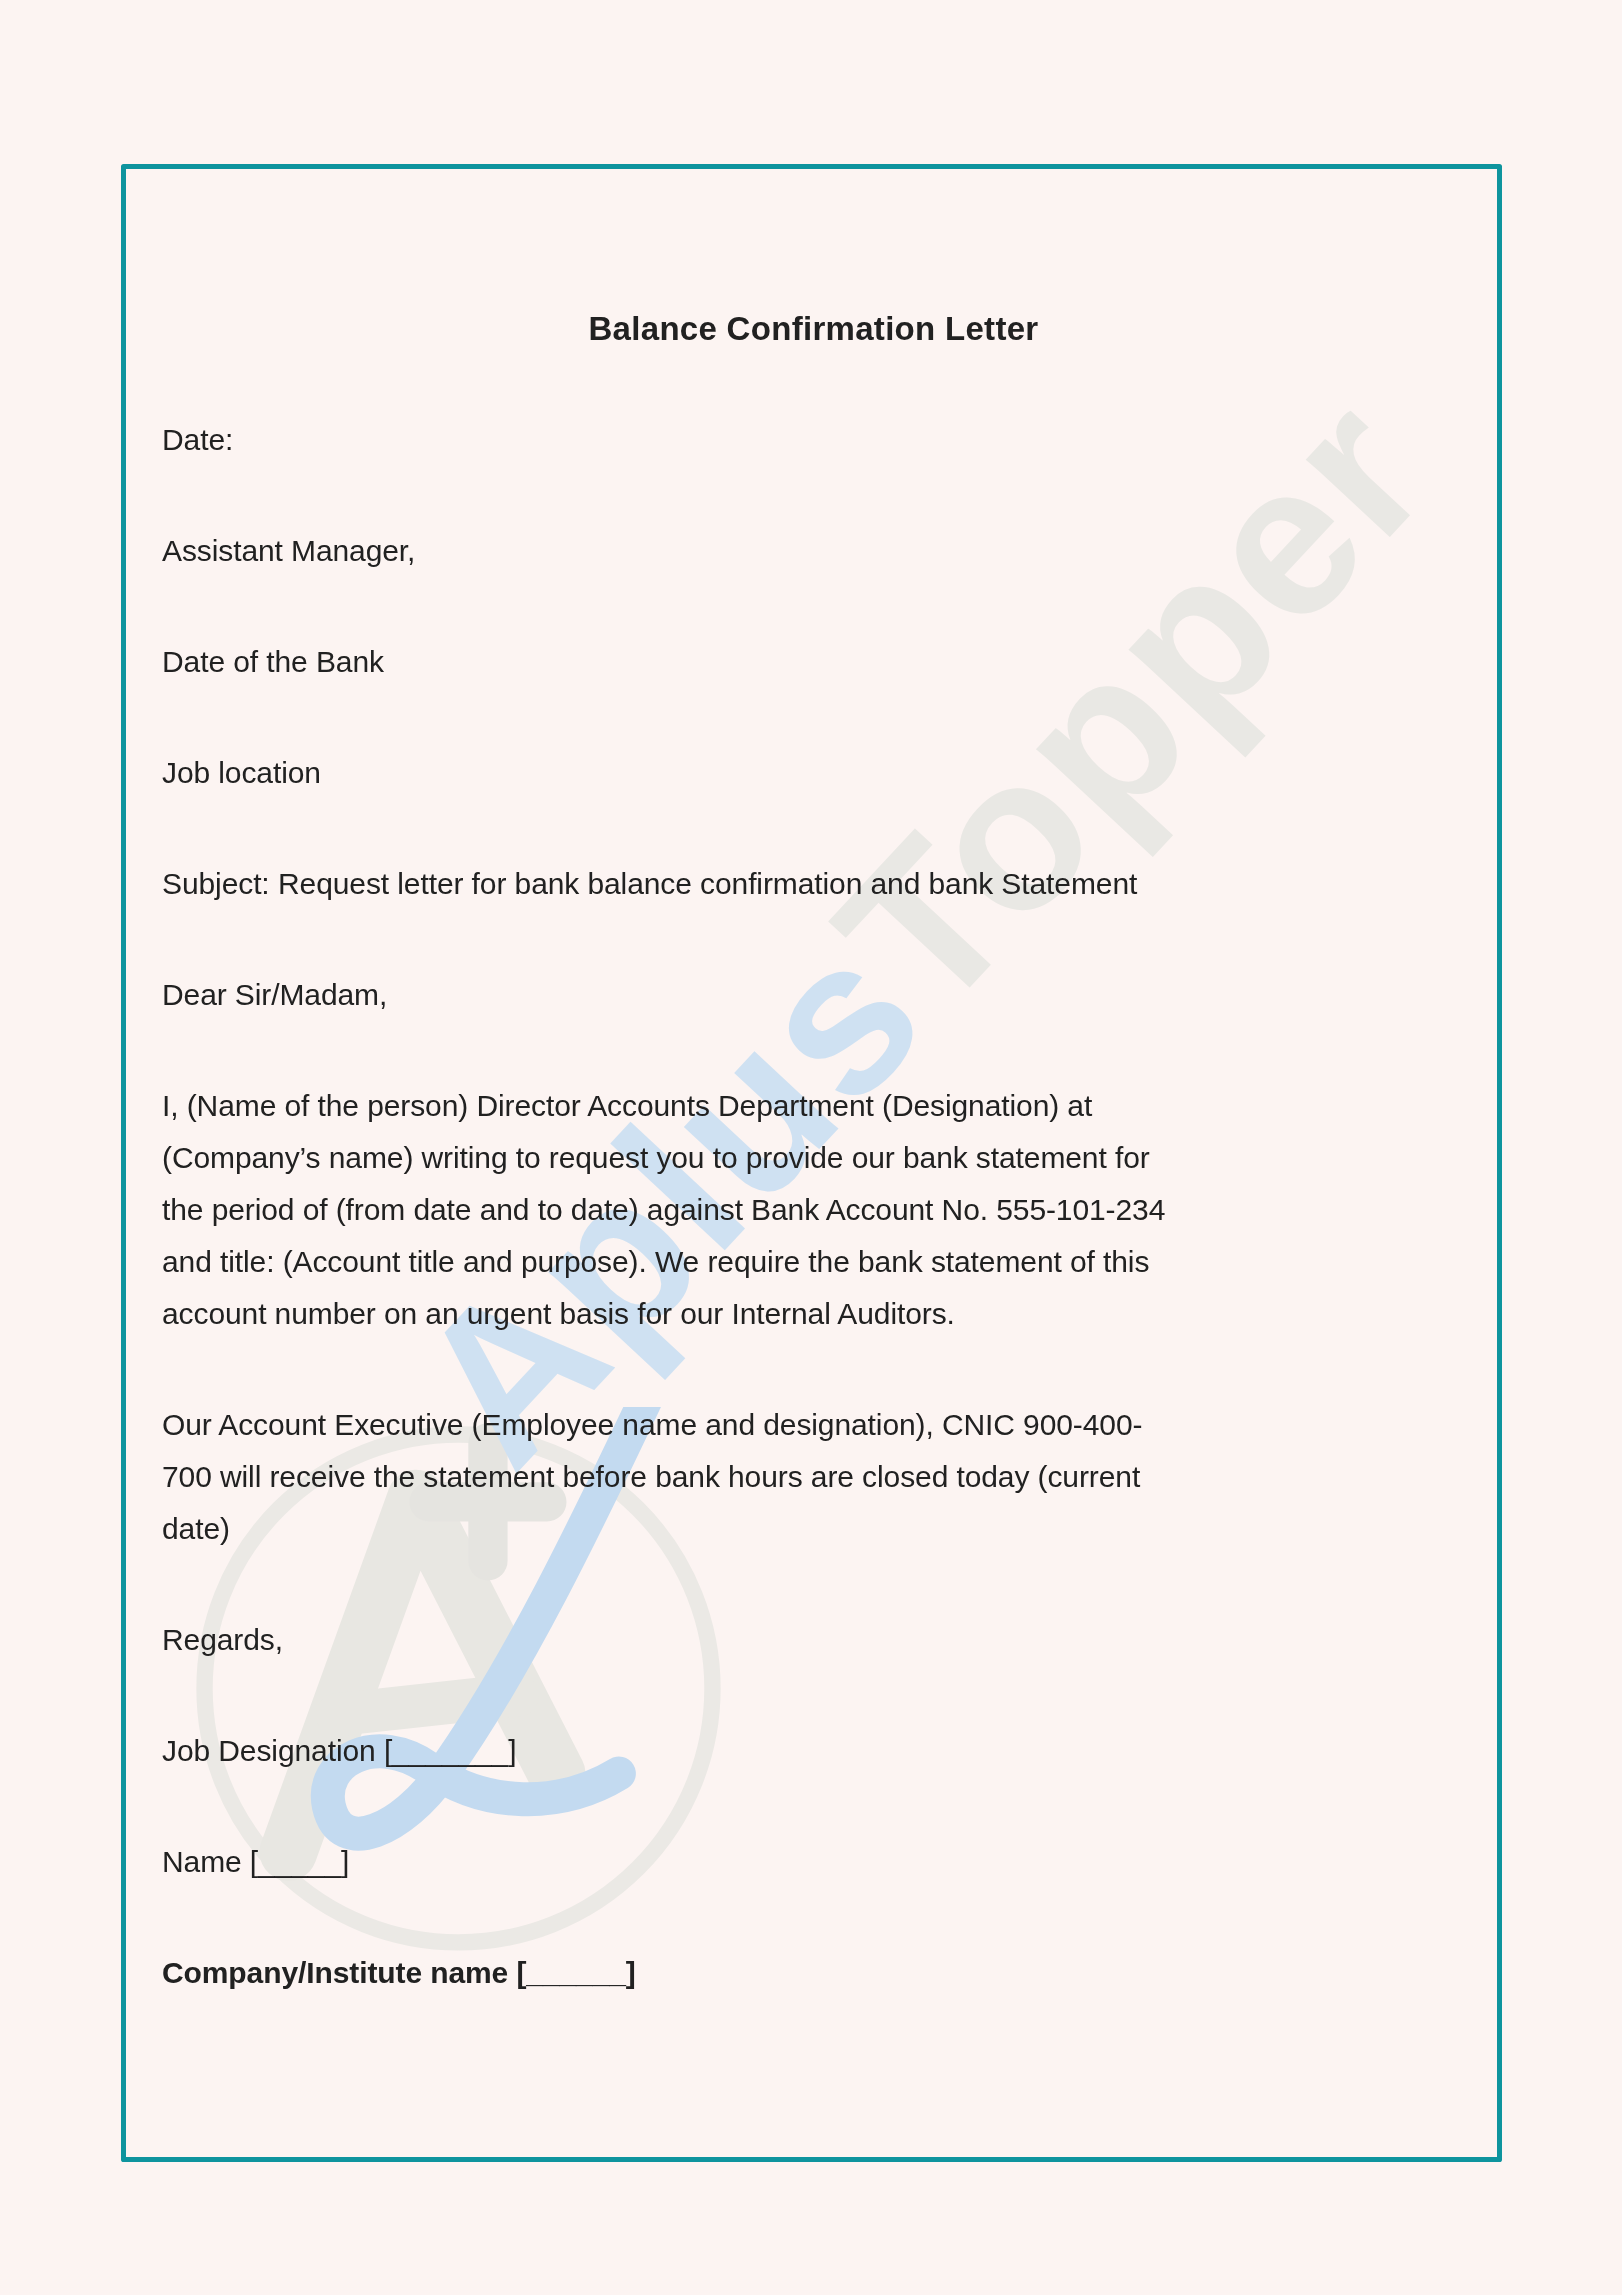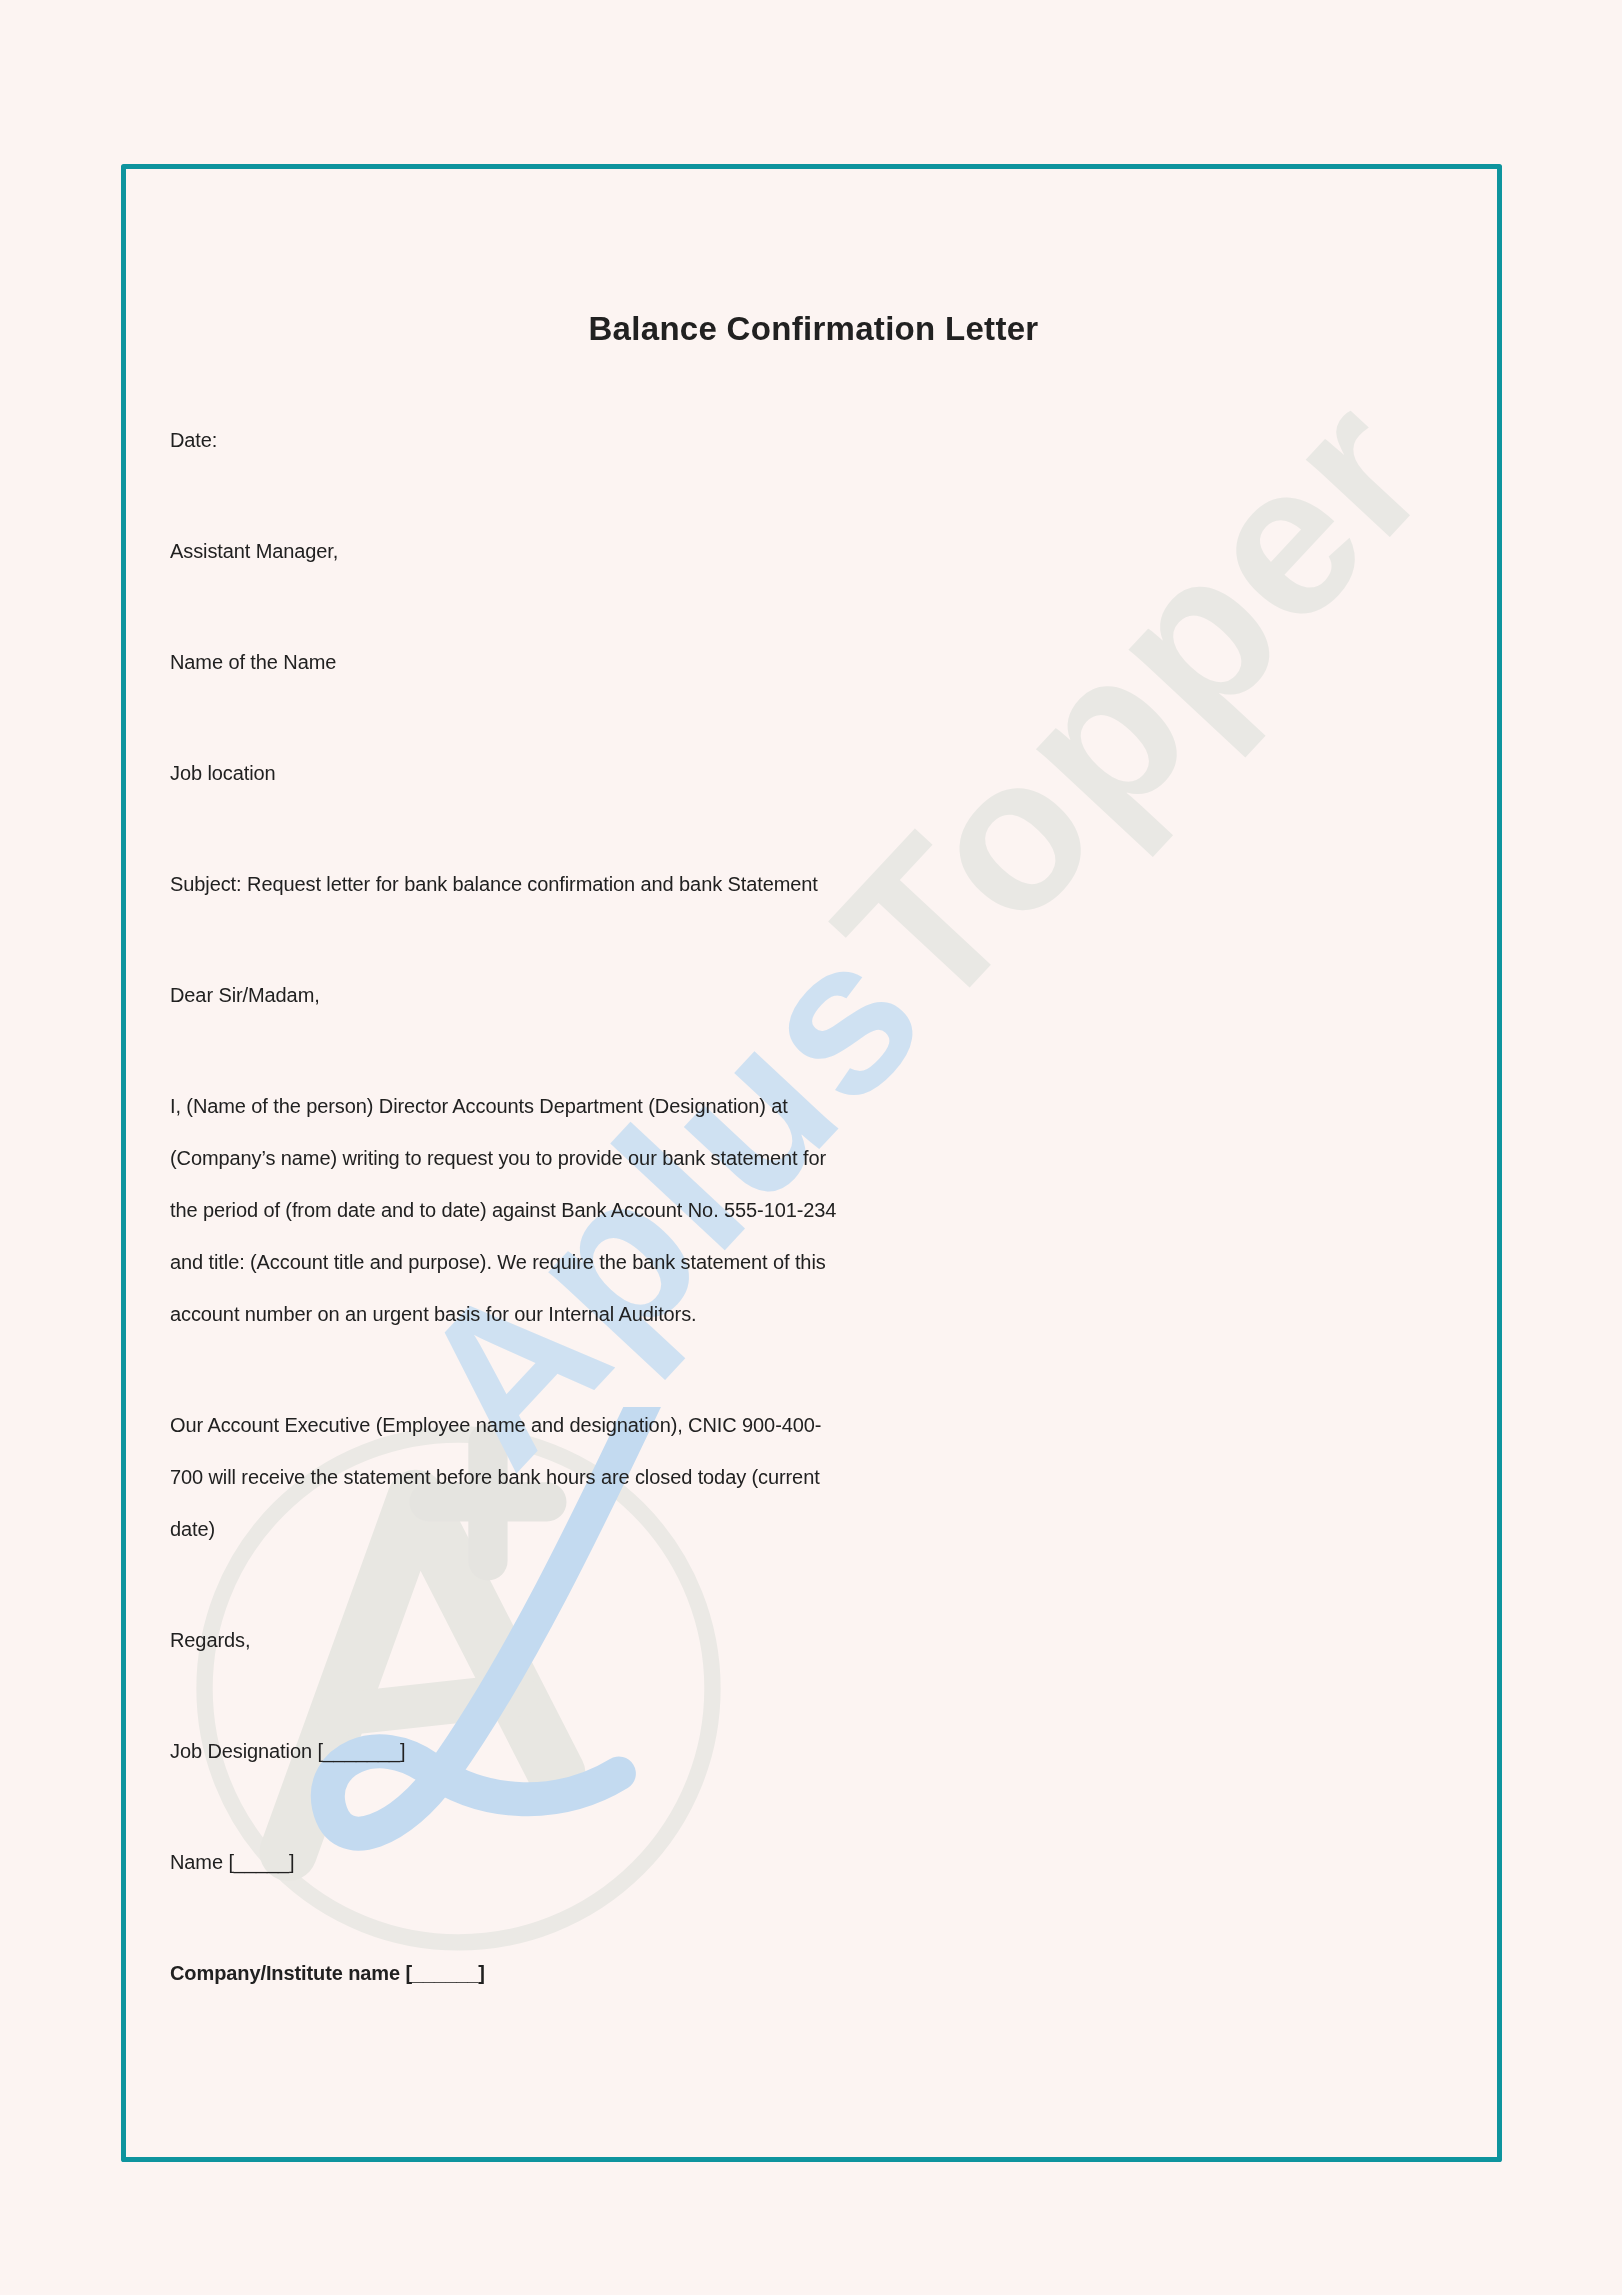--- a/index.html
+++ b/index.html
@@ -35,22 +35,22 @@
     border-radius: 2.6px;
     box-sizing: border-box;
     padding: 134px 32px 0 36px;
   }
   .title {
     font-size: 33px; font-weight: 700;
     line-height: 52px; margin: 0 0 59px 0;
     text-align: center; letter-spacing: 0.3px;
   }
   .line, .para {
-    font-size: 20px; font-weight: 400;
-    line-height: 52px; margin: 0 0 59px 8px;
+    font-size: 30px; font-weight: 400;
+    line-height: 52px; margin: 0 0 59px 0;
     letter-spacing: -0.1px;
   }
   .para { white-space: pre-line; }
   .subject-label { font-weight: 400; margin-right: 0.28em; }
   p:last-child { margin-bottom: 0; font-weight: bold; }
 </style>
 </head>
 <body>
 
 <div class="page">
@@ -70,21 +70,21 @@
     <div class="wm-text"><span class="wm-blue">Aplus</span><span class="wm-gray">Topper</span></div>
   </div>
 
   <div class="frame">
 
     <h1 class="title">Balance Confirmation Letter</h1>
 
     <p class="line">Date:</p>
 
     <p class="line">Assistant Manager,</p>
-    <p class="line">Name of the Name</p>
+    <p class="line">Date of the Bank</p>
     <p class="line">Job location</p>
 
     <p class="line"><strong class="subject-label">Subject:</strong><span>Request letter for bank balance confirmation and bank Statement</span></p>
 
     <p class="line">Dear Sir/Madam,</p>
 
     <p class="para">I, (Name of the person) Director Accounts Department (Designation) at
 (Company’s name) writing to request you to provide our bank statement for
 the period of (from date and to date) against Bank Account No. 555-101-234
 and title: (Account title and purpose). We require the bank statement of this

